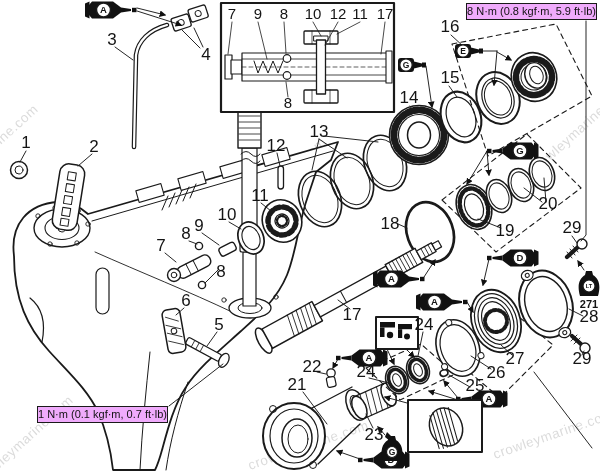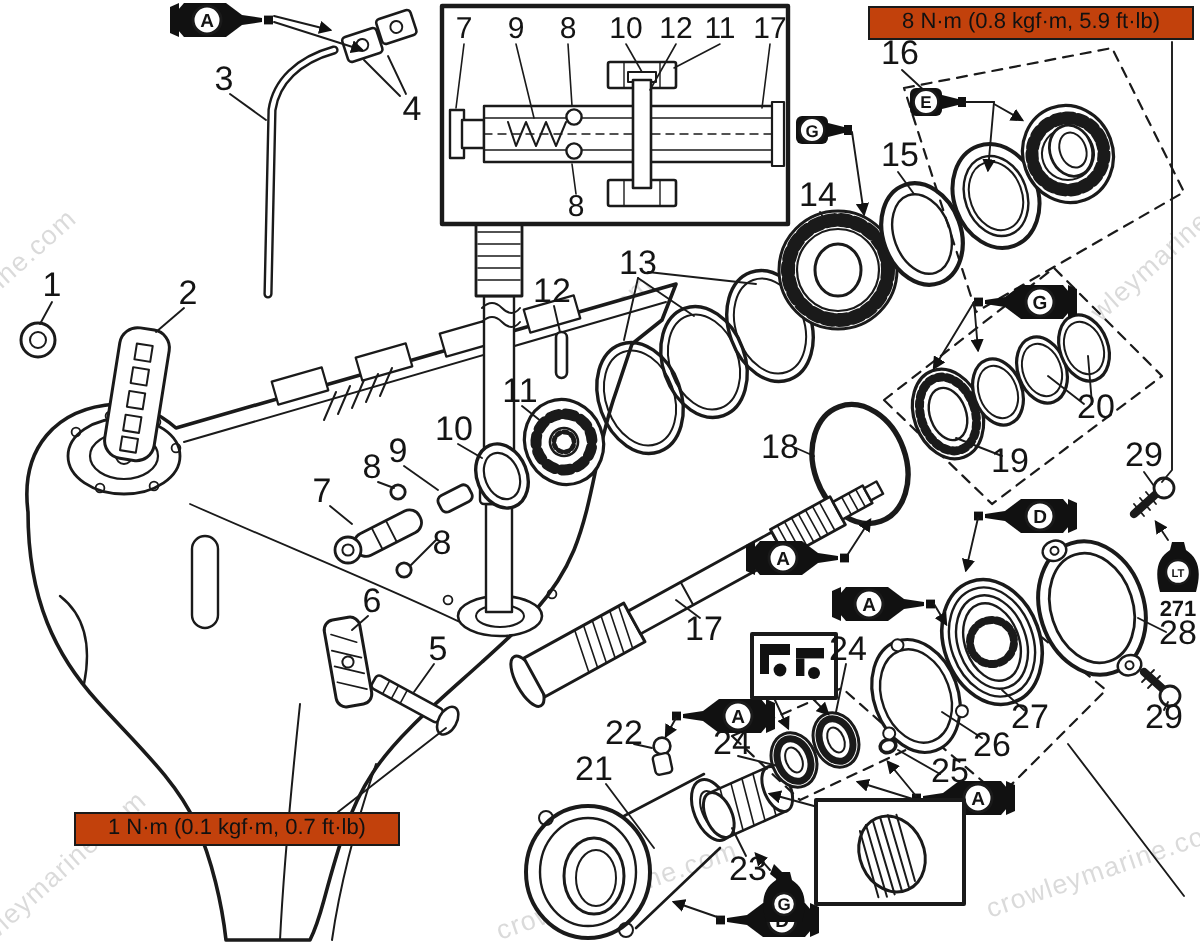--- a/index.html
+++ b/index.html
@@ -1,20 +1,20 @@
 <!DOCTYPE html>
 <html><head>
 <meta charset="utf-8">
 <style>
   html,body{margin:0;padding:0;background:#9a9a9a;}
   .stage{position:relative;width:600px;height:471px;background:#ffffff;overflow:hidden;
          font-family:"Liberation Sans",sans-serif;}
   .stage svg{position:absolute;left:0;top:0;}
-  .torque-box{position:absolute;border:1.6px solid #1a1a1a;background:#c2410c;color:#111;
-              font-size:11px;line-height:14.5px;padding:0 16px;white-space:nowrap;}
+  .torque-box{position:absolute;border:1.6px solid #1a1a1a;background:#f0abfc;color:#111;
+              font-size:11px;line-height:14.5px;padding:0 0;white-space:nowrap;}
   #tq-upper{top:3px;right:3px;}
   #tq-lower-left{left:37px;top:406px;}
   #tq-lower-right{right:3px;bottom:2px;}
   
   .s{stroke:#1a1a1a;fill:none;stroke-width:1.3;}
   .sf{stroke:#1a1a1a;fill:#fff;stroke-width:1.3;}
   .bk{fill:#111;stroke:none;}
   .dash{stroke:#1a1a1a;fill:none;stroke-width:1.1;stroke-dasharray:5 4;}
   .ldr{stroke:#1a1a1a;fill:none;stroke-width:0.95;}
   text{fill:#141414;}

